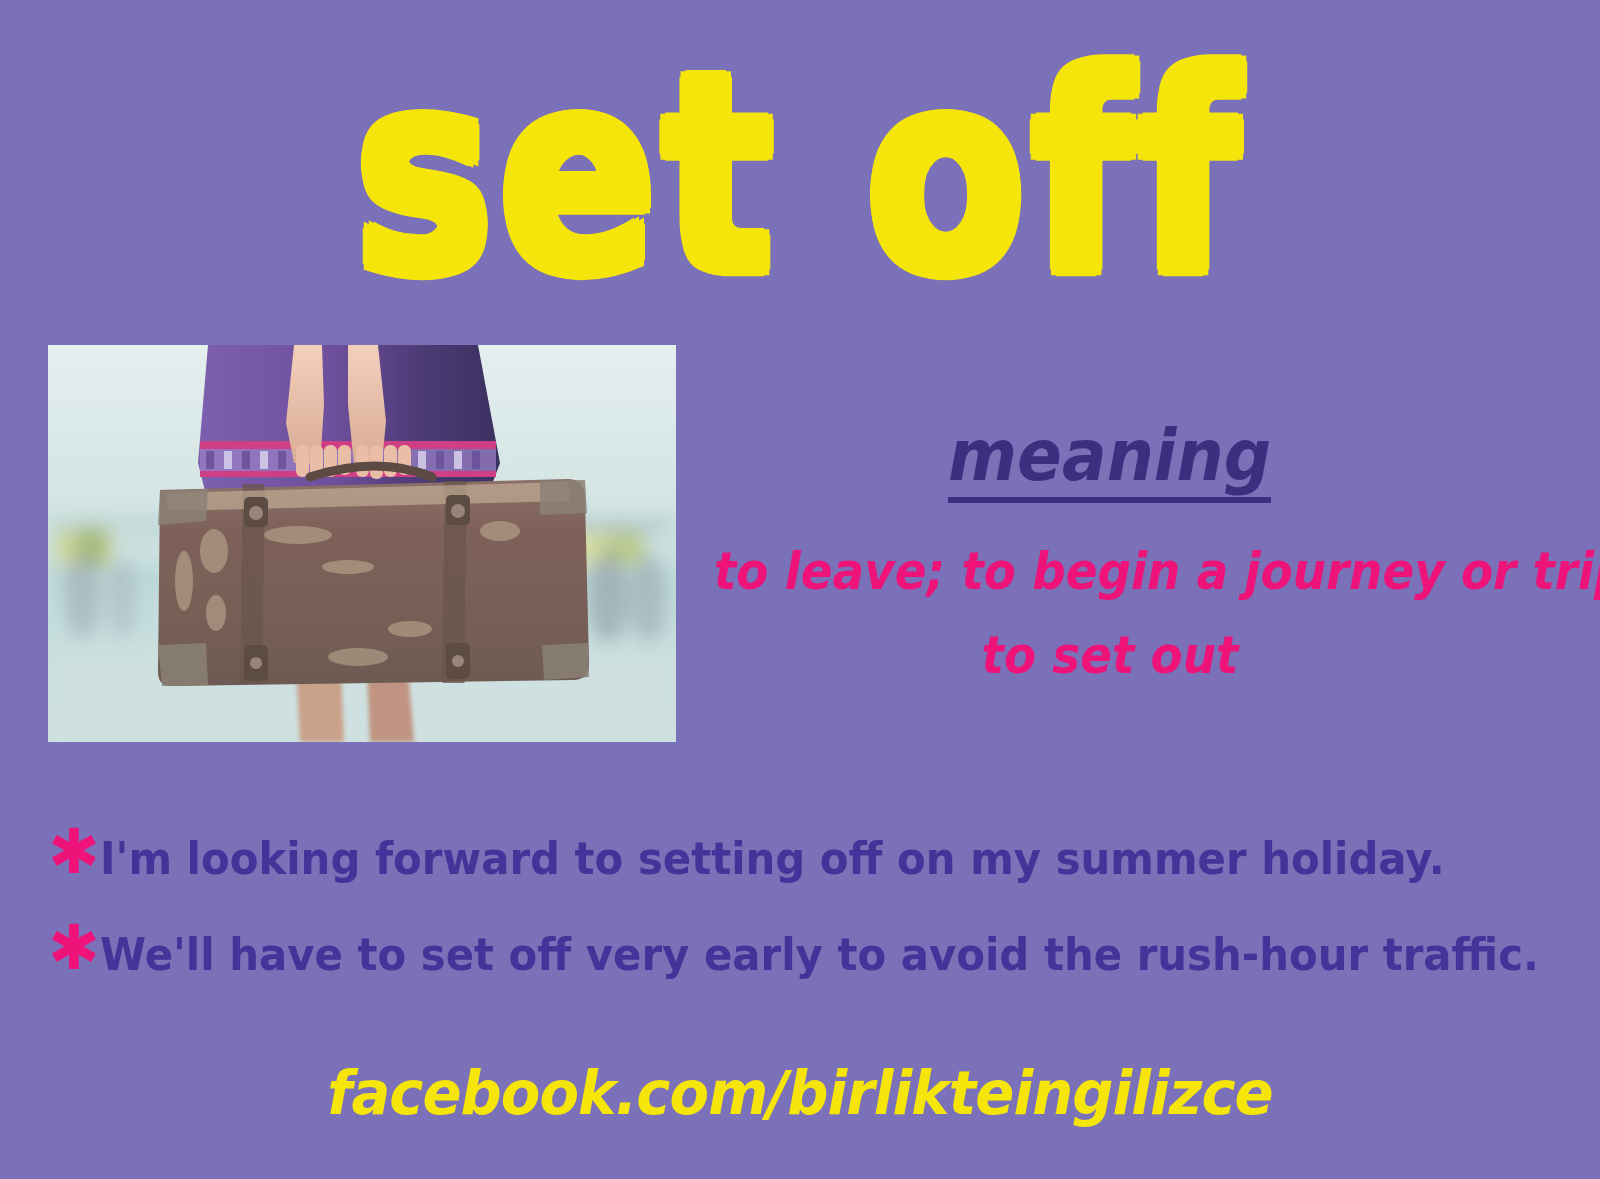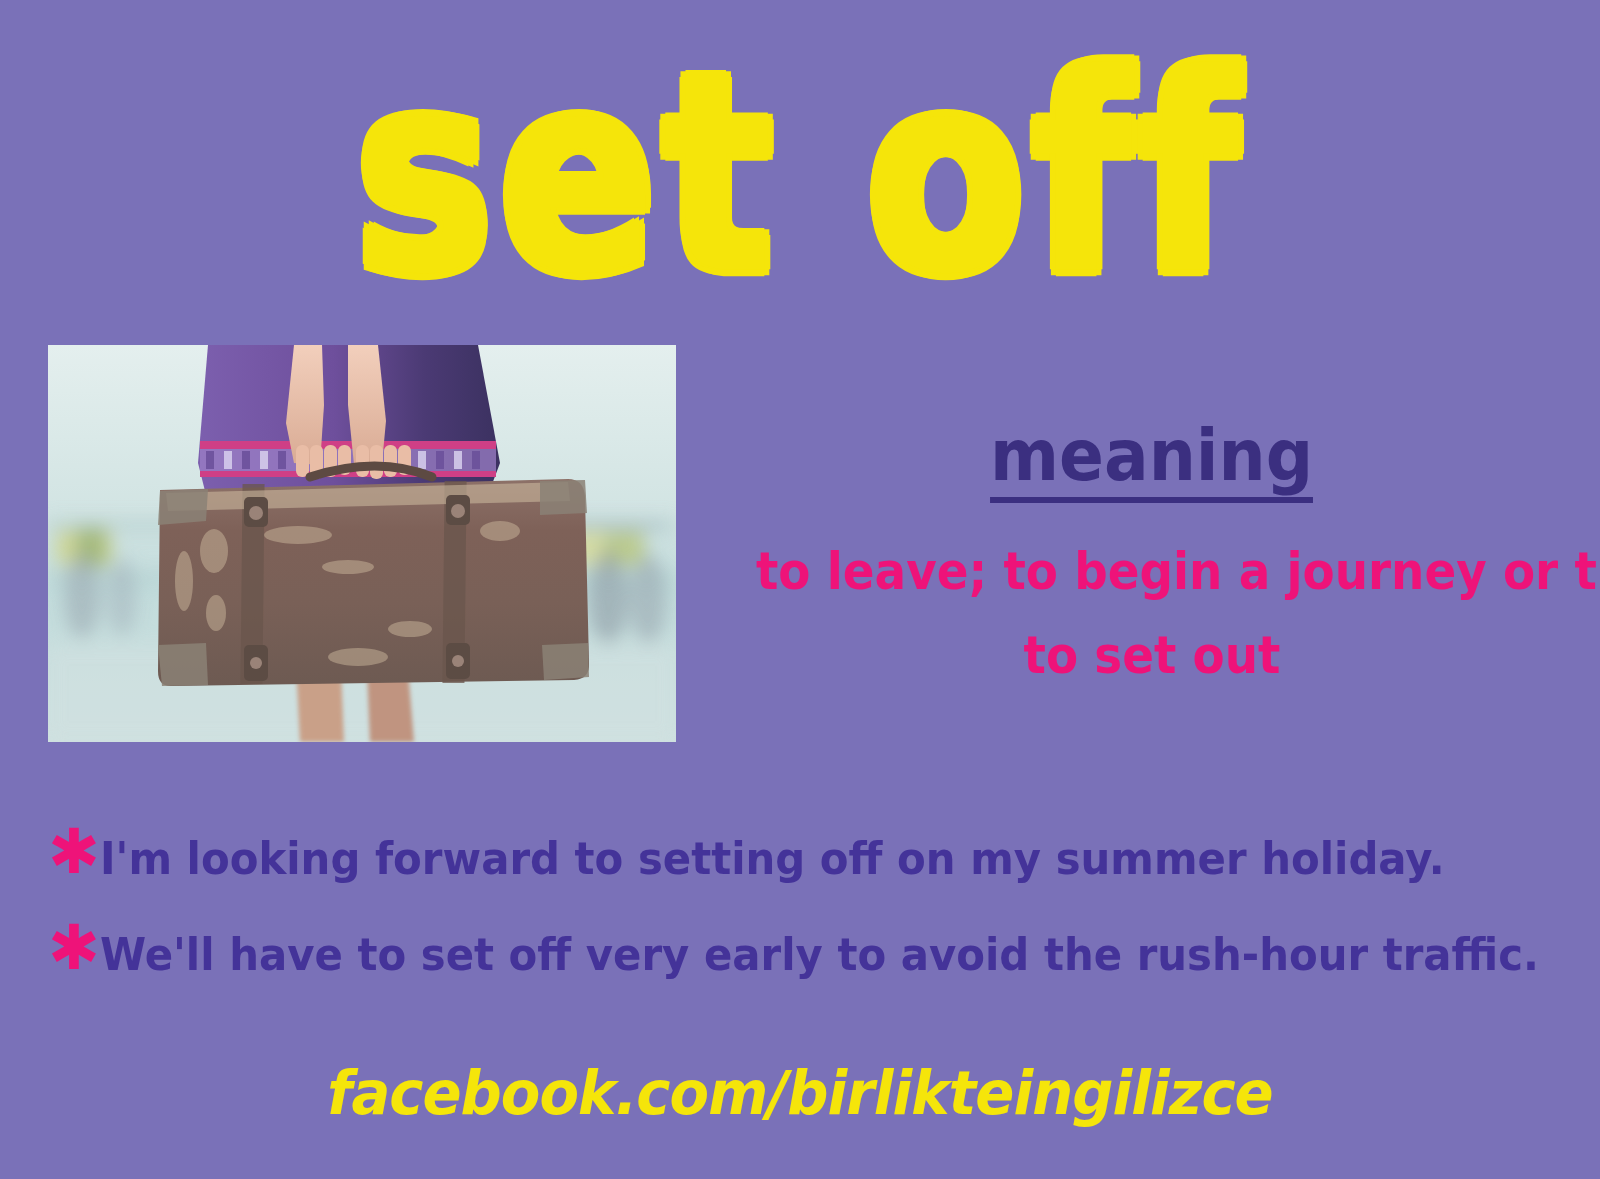--- a/index.html
+++ b/index.html
@@ -50,24 +50,25 @@
     width: 628px;
     height: 397px;
     overflow: hidden;
     background: #dbe8e7;
   }
   .photo svg { display: block; width: 628px; height: 397px; }
 
   
   .meaning-block {
     position: absolute;
-    left: 712px;
+    left: 670px;
     top: 415px;
     width: 880px;
     text-align: center;
+    font-style: italic;
   }
   .meaning-heading {
     display: inline-block;
     color: #3b2f80;
     font-family: "DejaVu Sans", sans-serif;
     font-weight: bold;
     font-size: 72px;
     line-height: 80px;
     border-bottom: 6px solid #3b2f80;
     padding-bottom: 2px;

